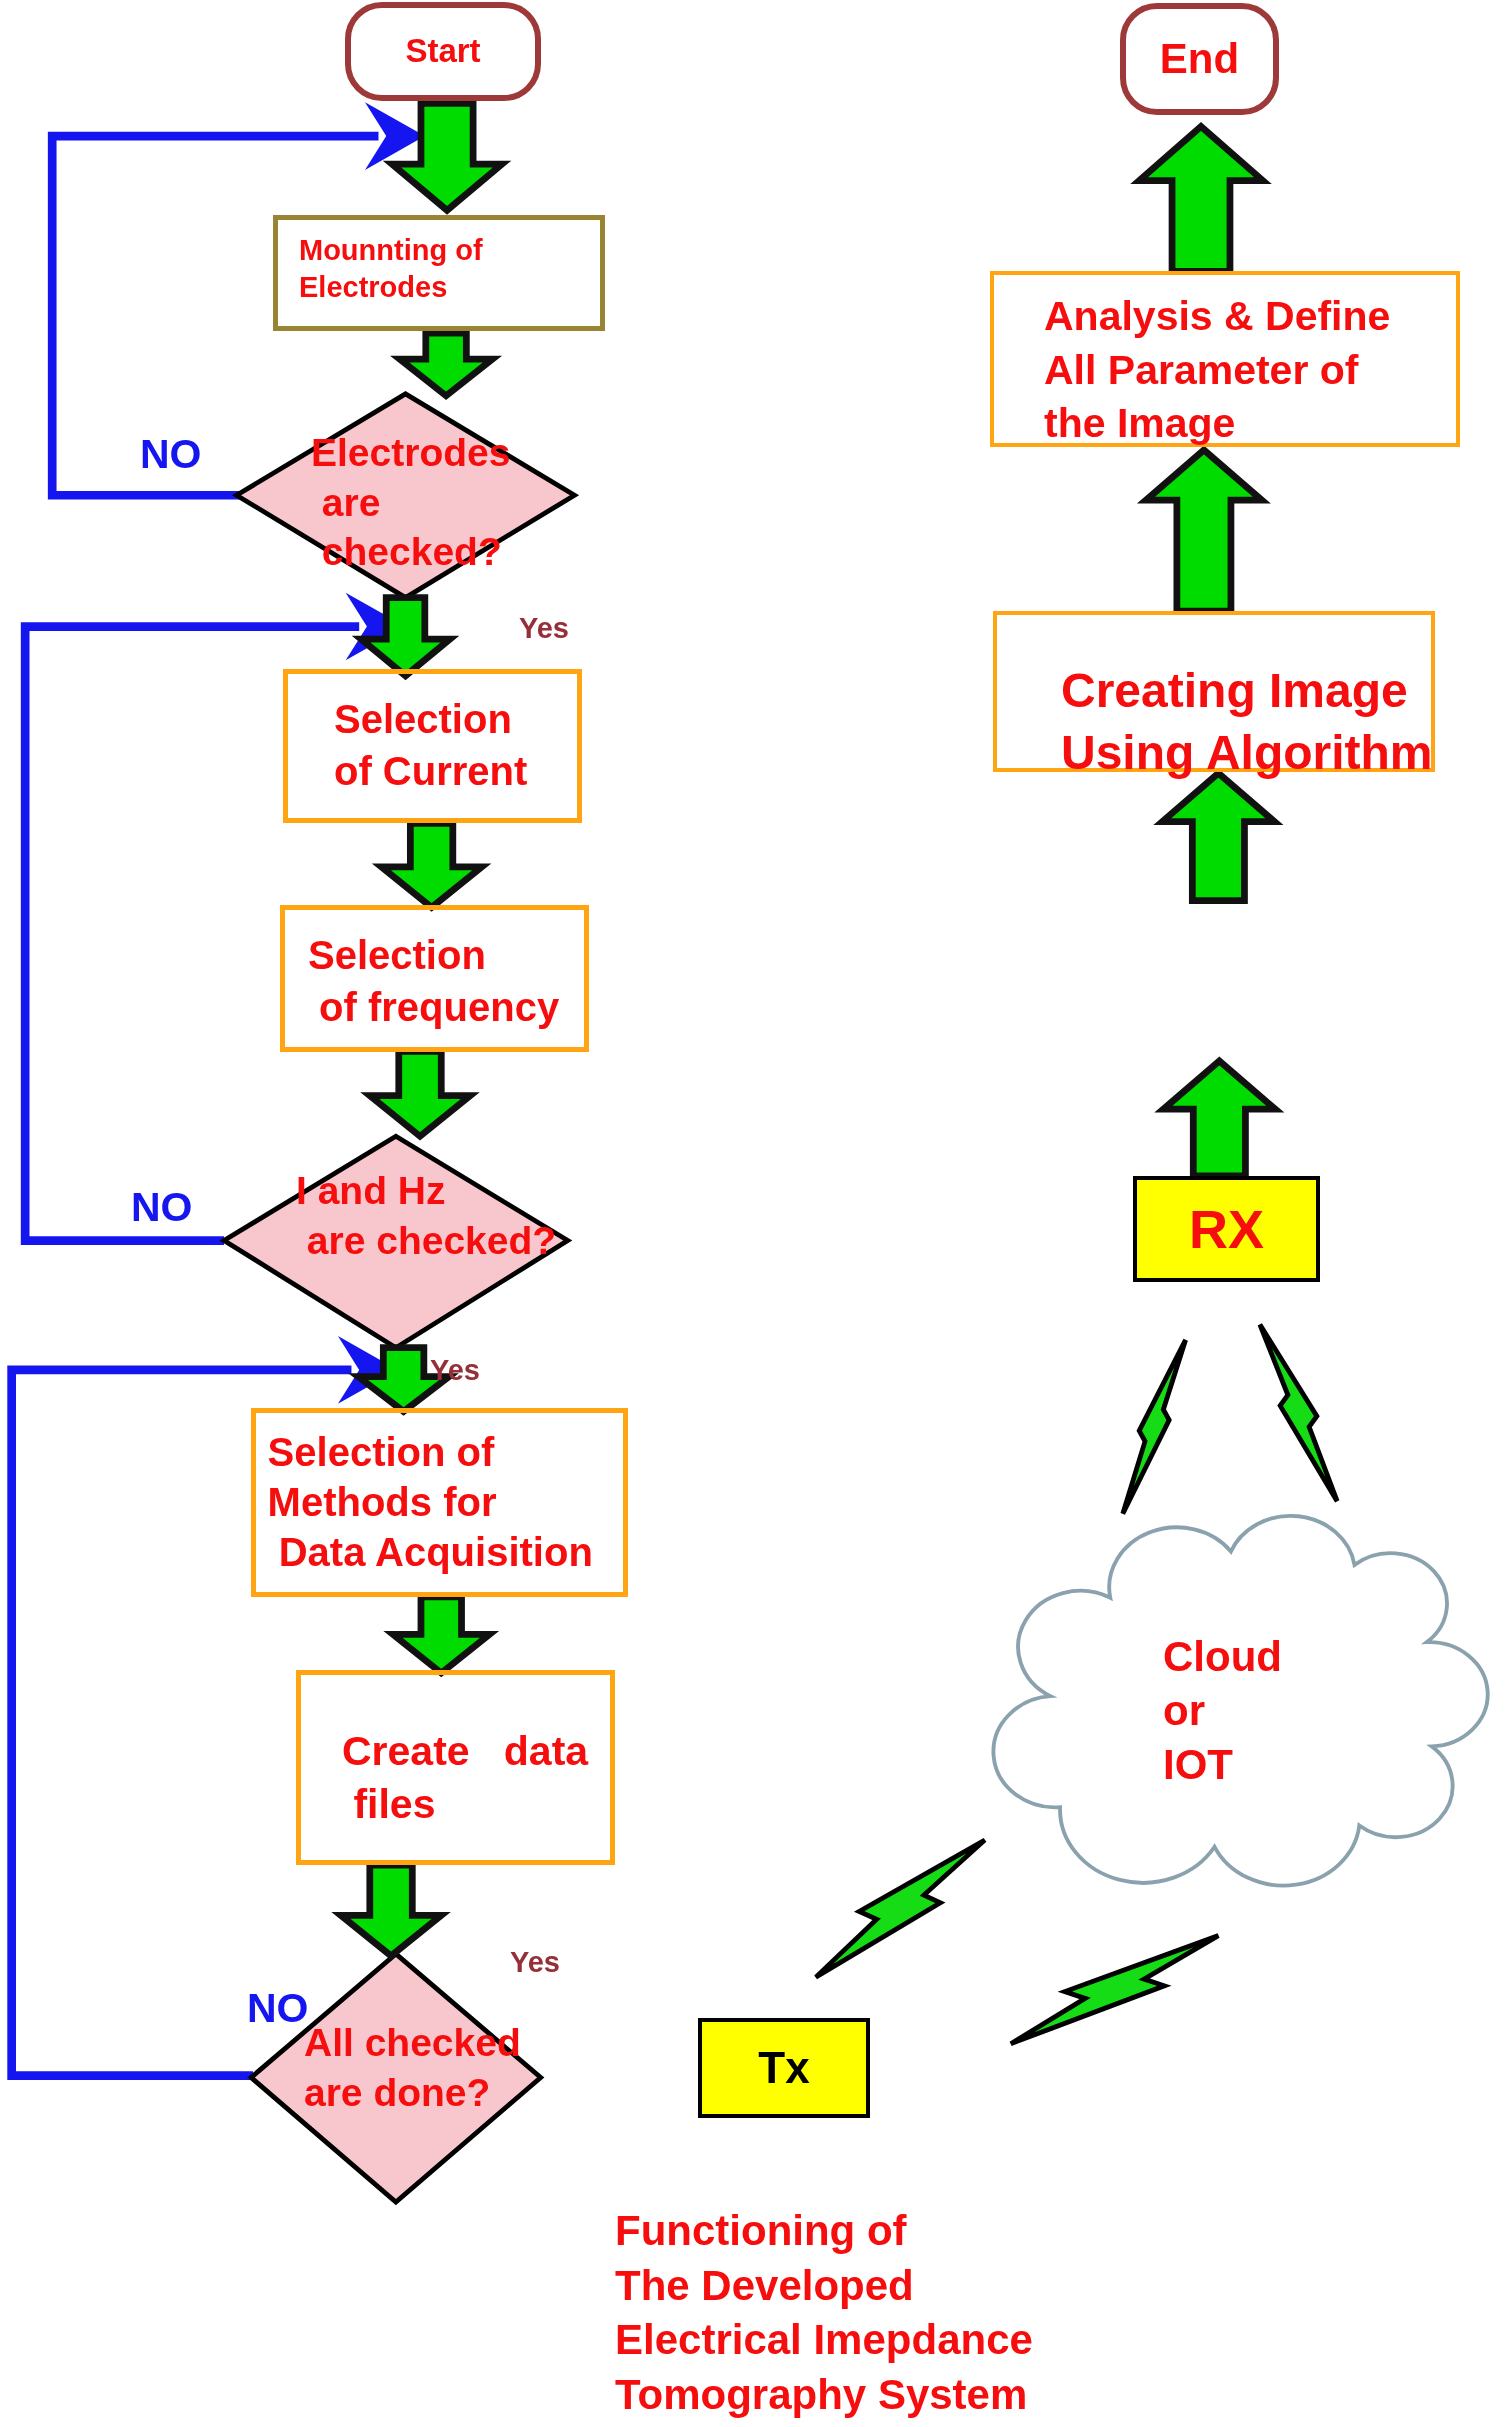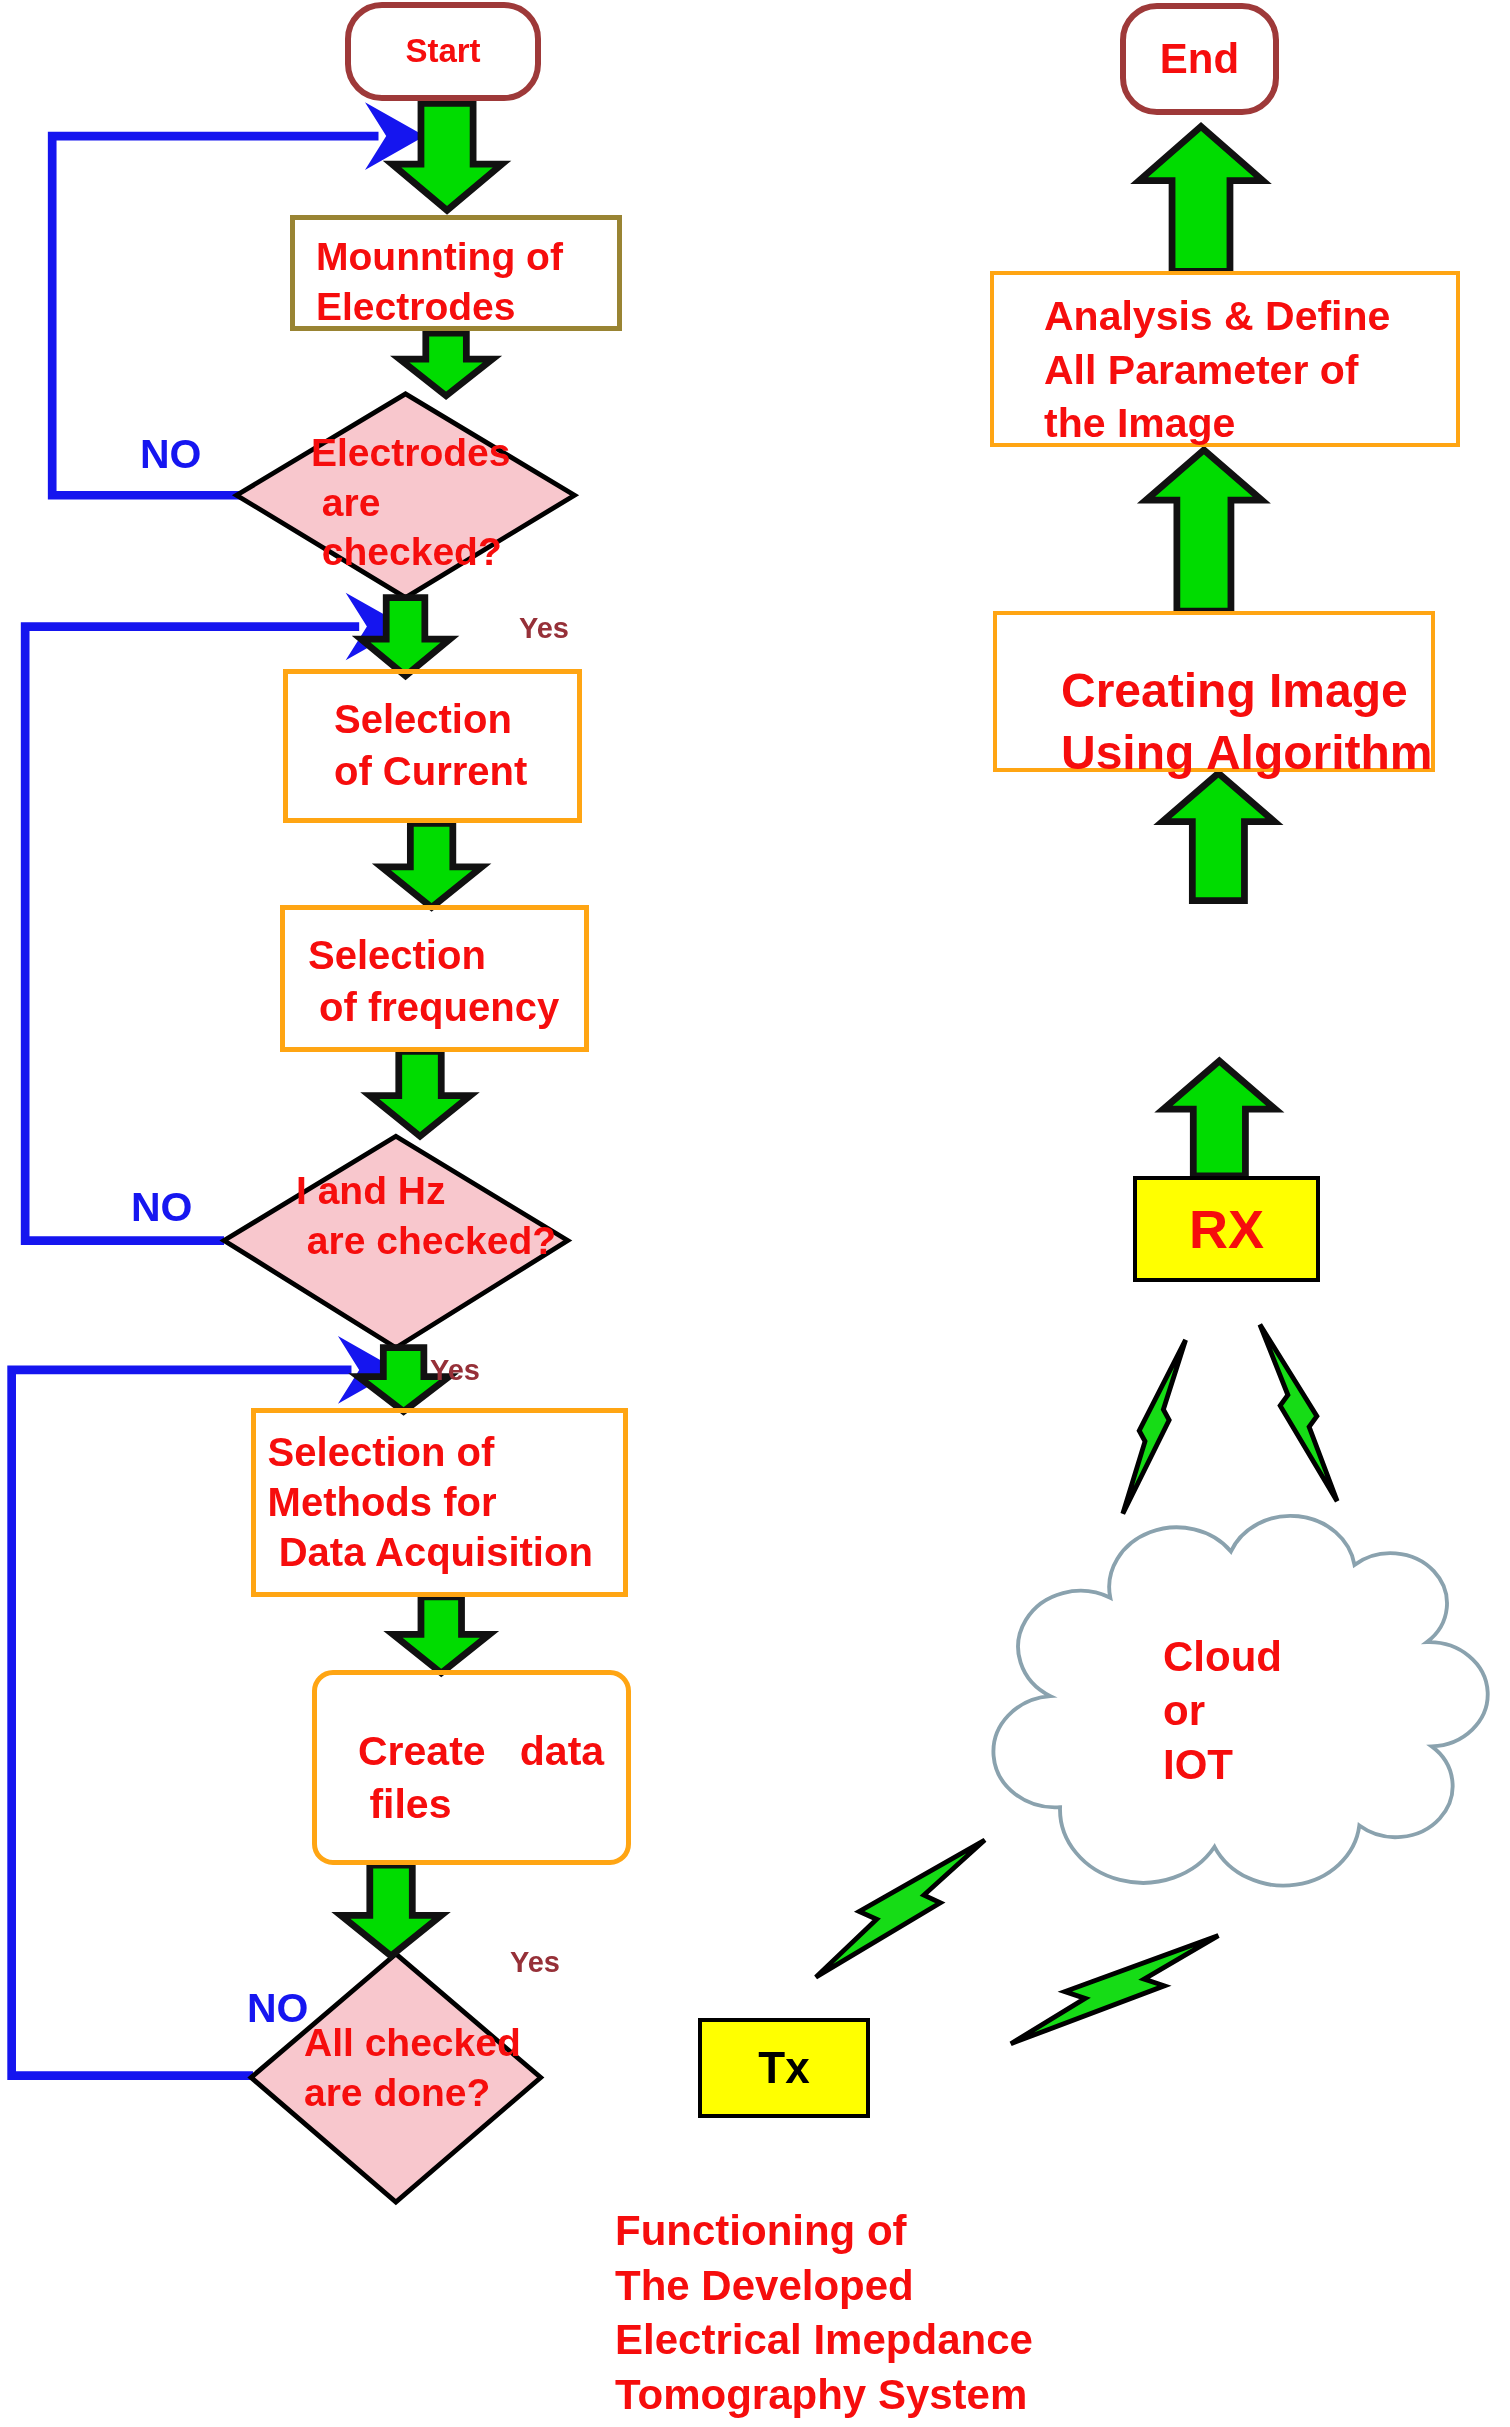--- a/index.html
+++ b/index.html
@@ -73,34 +73,34 @@
 
     <polygon points="845,2048 908,1988 890,1980 1020,1906 957,1963 974,1971" fill="#16dc16" stroke="#000" stroke-width="5"></polygon>
     <polygon points="1047,2117 1124,2070 1103,2063 1262,2005 1185,2050 1206,2057" fill="#16dc16" stroke="#000" stroke-width="5"></polygon>
     <polygon points="1163,1568 1186,1493 1180,1482 1228,1388 1205,1460 1211,1471" fill="#16dc16" stroke="#000" stroke-width="5"></polygon>
     <polygon points="1385,1555 1356,1478 1364,1467 1305,1372 1334,1445 1326,1456" fill="#16dc16" stroke="#000" stroke-width="5"></polygon>
   </svg>
 
   <div class="abs terminal" style="left:345px;top:1.9px;width:196px;height:99px;font-size:33px;">Start</div>
   <div class="abs terminal" style="left:1120px;top:2.9px;width:159px;height:112px;font-size:42px;">End</div>
 
-  <div class="abs box" style="left:273px;top:215px;width:332px;height:116px;border:5.8px solid #998433;padding:11.6px 0 0 21px;font-size:39px;margin-left:17px;">Mounnting of
+  <div class="abs box" style="left:273px;top:215px;width:332px;height:116px;border:5.8px solid #998433;padding:11.6px 0 0 21px;font-size:29px;">Mounnting of
 Electrodes</div>
 
   <div class="abs box orange-border" style="left:283px;top:669px;width:299px;height:154px;padding:19.3px 0 0 46px;font-size:40px;">Selection
 of Current</div>
 
   <div class="abs box orange-border" style="left:280px;top:905px;width:309px;height:147px;padding:19.3px 0 0 23px;font-size:40px;">Selection
  of frequency</div>
 
   <div class="abs box orange-border" style="left:251px;top:1408px;width:377px;height:189px;padding:15.4px 0 0 11.6px;font-size:40px;line-height:1.24;">Selection of
 Methods for
  Data Acquisition</div>
 
-  <div class="abs box orange-border" style="left:312px;top:1670px;width:319px;height:195px;padding:50px 0 0 41px;font-size:41px;border-radius:21px;">Create   data
+  <div class="abs box orange-border" style="left:296px;top:1670px;width:319px;height:195px;padding:50px 0 0 41px;font-size:41px;">Create   data
  files</div>
 
   <div class="abs diamond-label" style="left:311px;top:428px;">Electrodes
  are
  checked?</div>
   <div class="abs diamond-label" style="left:296px;top:1166px;">I and Hz
  are checked?</div>
   <div class="abs diamond-label" style="left:304px;top:2018px;">All checked
 are done?</div>
 

